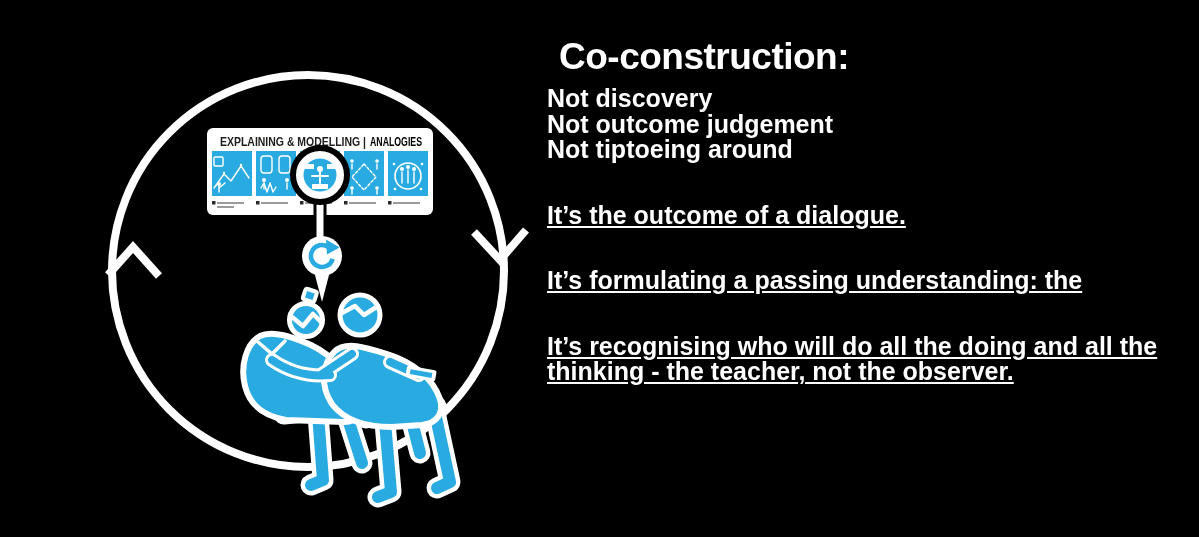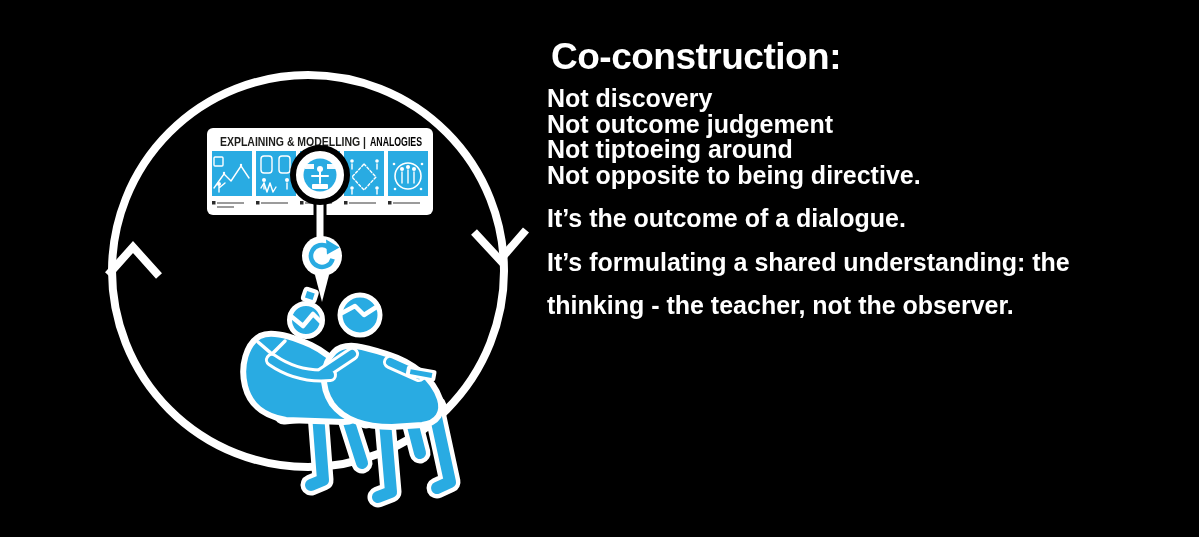--- a/index.html
+++ b/index.html
@@ -7,25 +7,25 @@
     width:1199px;height:537px;position:relative;overflow:hidden;
     font-family:"Liberation Sans",sans-serif;
   }
   .slide{position:absolute;inset:0;background:#000;}
   .diagram-wrap{position:absolute;left:0;top:18px;width:550px;height:537px;}
   .text-block{
     position:absolute;left:547px;top:36px;width:620px;color:#ffffff;
     font-weight:bold;
   }
   .page-title{
-    font-size:37px;line-height:1.12;font-weight:bold;margin:0 0 9px 4px;
+    font-size:37px;line-height:1.12;font-weight:bold;margin:0 0 9px 12px;
     letter-spacing:-0.5px;
   }
   .stmt{font-size:25px;line-height:25.5px;font-weight:bold;}
-  .para{margin-top:18px;}
+  .para{margin-top:40px;text-decoration:underline;}
   .squiggle{border-bottom:2px dotted #cc2a1e;padding-bottom:0px;}
 </style>
 </head>
 <body>
 
 <div class="slide">
 
   <div class="diagram-wrap">
     <svg width="550" height="537" viewBox="0 0 550 537" xmlns="http://www.w3.org/2000/svg">
 
@@ -186,28 +186,28 @@
       </g>
     </svg>
   </div>
 
   <div class="text-block">
     <h1 class="page-title">Co-construction:</h1>
 
     <div class="stmt">Not discovery</div>
     <div class="stmt">Not outcome judgement</div>
     <div class="stmt">Not tiptoeing around</div>
-    <div class="stmt">Not opposite to being directive.</div>
 
     <div class="para">
       <div class="stmt">It’s the outcome of a dialogue.</div>
     </div>
 
     <div class="para">
-      <div class="stmt">It’s formulating a shared understanding: the</div>
+      <div class="stmt">It’s formulating a passing understanding: the</div>
     </div>
 
     <div class="para">
+      <div class="stmt">It’s recognising who will do all the doing and all the</div>
       <div class="stmt">thinking - the teacher, not the observer.</div>
     </div>
   </div>
 
 </div>
 
 </body></html>

